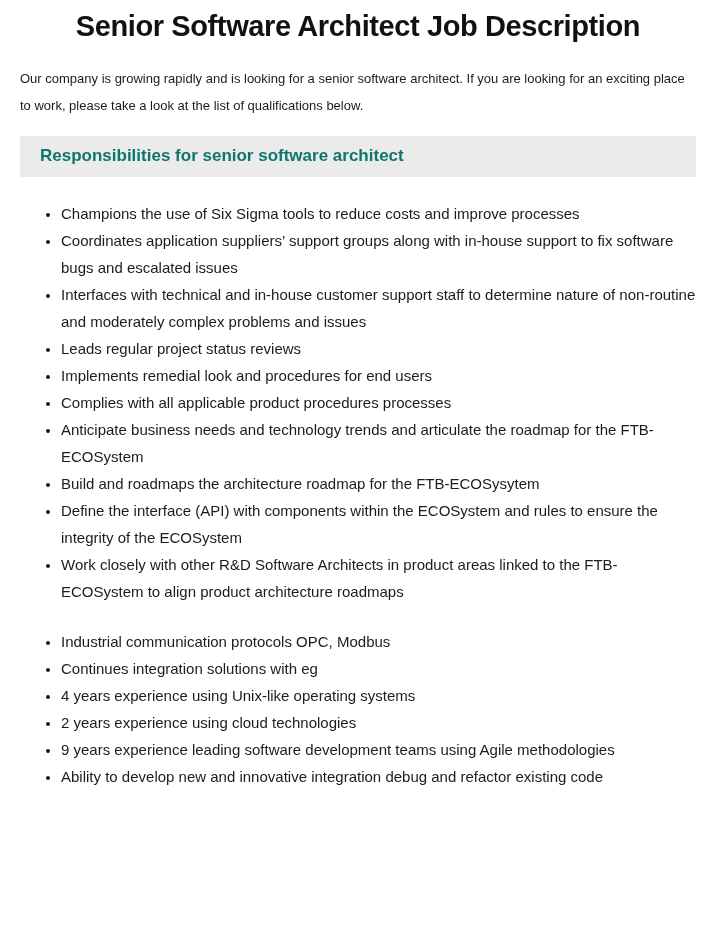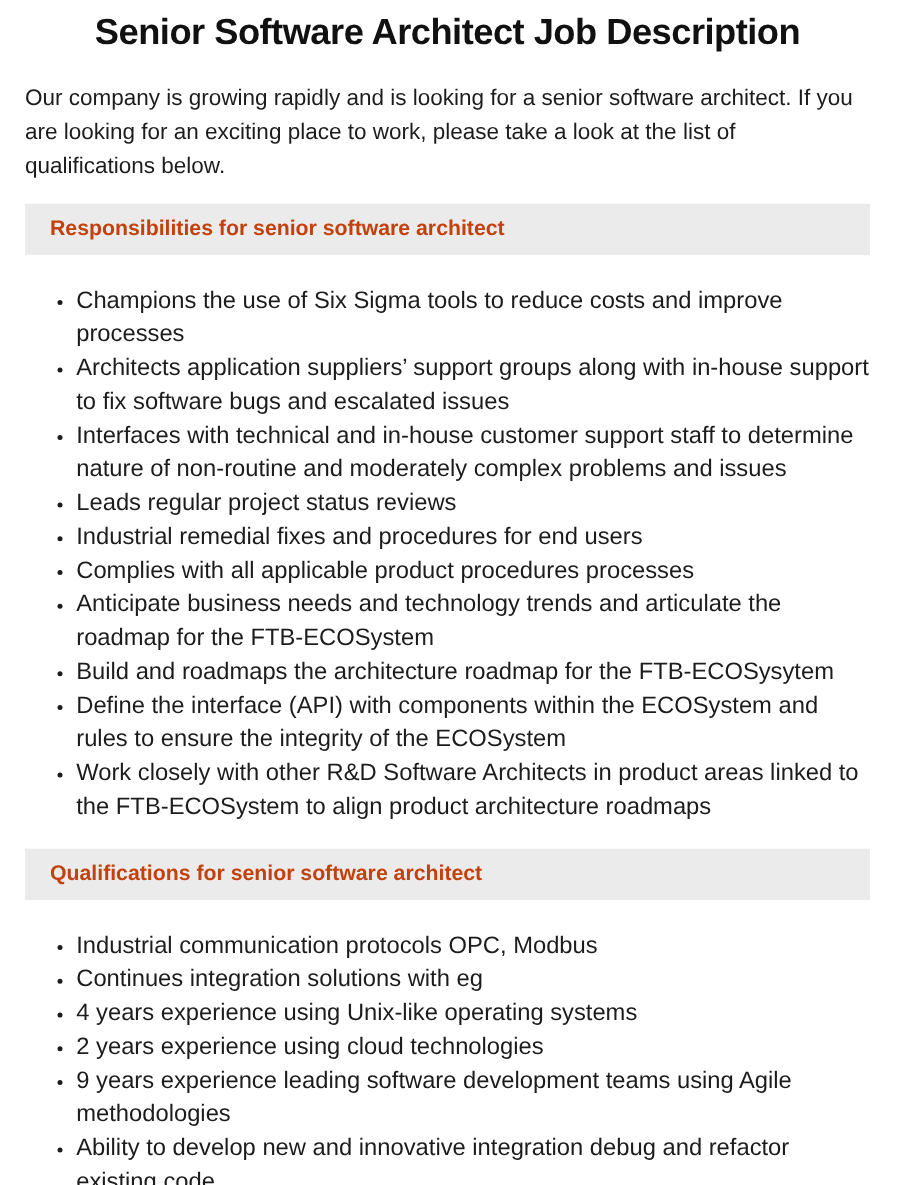--- a/index.html
+++ b/index.html
@@ -23,41 +23,41 @@
     font-size: 29px;
     font-weight: 700;
     text-align: center;
     letter-spacing: -0.4px;
     line-height: 36px;
     margin-top: 4px;
     margin-bottom: 21px;
     color: #111111;
   }
   .intro {
-    font-size: 18px;
+    font-size: 13px;
     line-height: 27px;
     margin-bottom: 17px;
   }
   .section-heading {
     background: #ebebeb;
     font-size: 17px;
     font-weight: 700;
     line-height: 20px;
     padding: 10px 20px 11px 20px;
-    color: #c2410c;
+    color: #0f766e;
   }
   .section-heading.first { margin-top: 0; }
   .section-heading.second { margin-top: 20px; }
   ul.bullet-list {
     margin: 23px 0 0 0;
     padding-left: 41px;
     list-style: disc outside;
   }
   ul.bullet-list li {
-    font-size: 19px;
+    font-size: 15px;
     line-height: 27px;
     padding-left: 0;
   }
   ul.bullet-list li::marker {
     font-size: 13px;
     color: #1c1c1c;
   }
   .resp-block { margin-bottom: 20px; }
 </style>
 </head>
@@ -67,34 +67,33 @@
 
   <h1 class="page-title">Senior Software Architect Job Description</h1>
 
   <p class="intro">Our company is growing rapidly and is looking for a senior software architect. If you are looking for an exciting place to work, please take a look at the list of qualifications below.</p>
 
   <div class="resp-block">
     <div class="section-heading first">Responsibilities for senior software architect</div>
 
     <ul class="bullet-list">
         <li>Champions the use of Six Sigma tools to reduce costs and improve processes</li>
-        <li>Architects application suppliers’ support groups along with in-house support to fix software bugs and escalated issues</li>
+        <li>Coordinates application suppliers’ support groups along with in-house support to fix software bugs and escalated issues</li>
         <li>Interfaces with technical and in-house customer support staff to determine nature of non-routine and moderately complex problems and issues</li>
         <li>Leads regular project status reviews</li>
-        <li>Industrial remedial fixes and procedures for end users</li>
+        <li>Implements remedial look and procedures for end users</li>
         <li>Complies with all applicable product procedures processes</li>
         <li>Anticipate business needs and technology trends and articulate the roadmap for the FTB-ECOSystem</li>
         <li>Build and roadmaps the architecture roadmap for the FTB-ECOSysytem</li>
         <li>Define the interface (API) with components within the ECOSystem and rules to ensure the integrity of the ECOSystem</li>
         <li>Work closely with other R&amp;D Software Architects in product areas linked to the FTB-ECOSystem to align product architecture roadmaps</li>
       </ul>
   </div>
 
   <div>
-    <div class="section-heading second">Qualifications for senior software architect</div>
 
     <ul class="bullet-list">
         <li>Industrial communication protocols OPC, Modbus</li>
         <li>Continues integration solutions with eg</li>
         <li>4 years experience using Unix-like operating systems</li>
         <li>2 years experience using cloud technologies</li>
         <li>9 years experience leading software development teams using Agile methodologies</li>
         <li>Ability to develop new and innovative integration debug and refactor existing code</li>
       </ul>
   </div>

